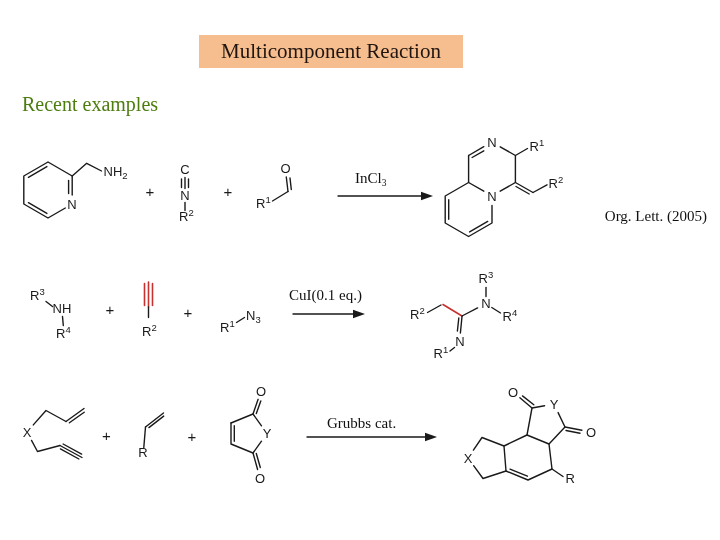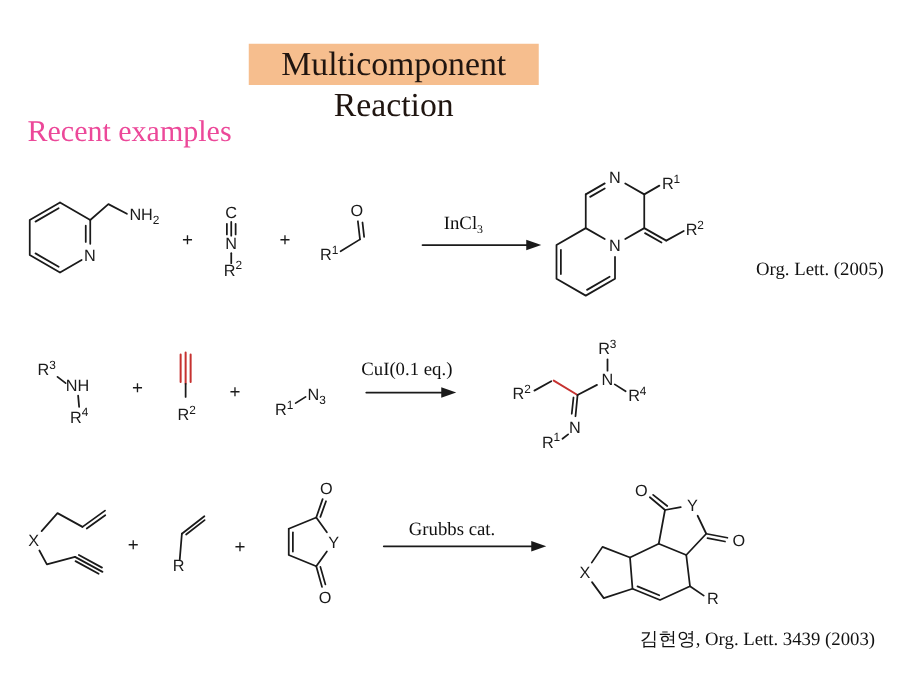--- a/index.html
+++ b/index.html
@@ -1,21 +1,21 @@
 <!DOCTYPE html>
 <html><head>
 <meta charset="utf-8">
 <style>
   html,body{margin:0;padding:0;background:#fff;}
   .slide{position:relative;width:720px;height:540px;background:#ffffff;overflow:hidden;
          font-family:"Liberation Serif","DejaVu Serif",serif;color:#1a1a1a;}
-  .title-box{position:absolute;left:199px;top:35px;width:232px;height:33px;
+  .title-box{position:absolute;left:199px;top:35px;width:264px;height:33px;
              background:#F6BE8E;text-align:center;line-height:33px;
-             font-size:27px;color:#201510;}
-  .subtitle{position:absolute;left:22px;top:93px;font-size:24px;color:#ec4899;}
+             font-size:21px;color:#201510;}
+  .subtitle{position:absolute;left:22px;top:93px;font-size:20px;color:#4d7c0f;}
   .citation{position:absolute;font-size:15px;color:#111;white-space:nowrap;}
   .c1{right:13px;top:208px;margin-left:24px;}
   .c2{right:8px;top:321px;}
   .c3{right:20px;top:502px;}
   svg{position:absolute;left:0;top:0;}
   .bond{stroke:#1a1a1a;stroke-width:1.4;fill:none;stroke-linecap:round;stroke-linejoin:round;}
   .red{stroke:#C63230;stroke-width:1.6;fill:none;stroke-linecap:round;}
   .ahead{fill:#1a1a1a;stroke:none;}
   .atom{font-family:"Liberation Sans","DejaVu Sans",sans-serif;font-size:13px;fill:#1a1a1a;}
   .small{font-size:9.5px;}
@@ -200,15 +200,14 @@
         <text class="atom" x="468" y="462.5" text-anchor="middle"><tspan>X</tspan></text>
         <text class="atom" x="554" y="408.5" text-anchor="middle"><tspan>Y</tspan></text>
         <text class="atom" x="513" y="396.5" text-anchor="middle"><tspan>O</tspan></text>
         <text class="atom" x="591" y="436.5" text-anchor="middle"><tspan>O</tspan></text>
         <text class="atom" x="565.5" y="483"><tspan>R</tspan></text>
       </g>
     </g>
   </svg>
 
   <div class="citation c1">Org. Lett. (2005)</div>
-  <div class="citation c3">김현영, Org. Lett. 3439 (2003)</div>
 
 </div>
 
 </body></html>

